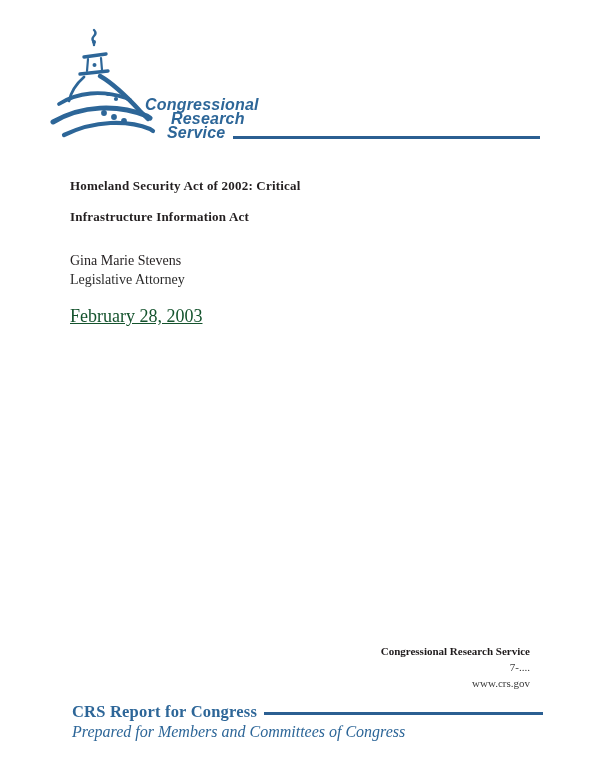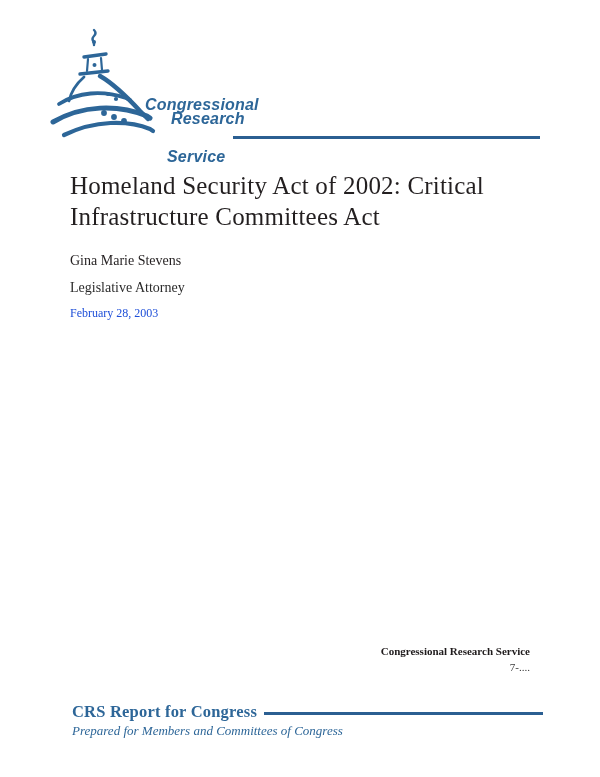--- a/index.html
+++ b/index.html
@@ -30,65 +30,66 @@
     color: #2d6698;
     font-family: "Liberation Sans", sans-serif;
     font-style: italic;
     font-weight: bold;
     font-size: 16px;
     line-height: 14px;
     letter-spacing: 0.2px;
     white-space: nowrap;
   }
   .wm2 { margin-left: 26px; }
-  .wm3 { margin-left: 22px; margin-top: 24px; }
+  .wm3 { margin-left: 22px; }
   .rule {
     position: absolute;
     height: 2.5px;
     background: #2b5f92;
   }
   .rule-header {
     left: 233px;
     top: 136px;
     width: 307px;
   }
   
   .title {
     position: absolute;
     left: 70px;
     top: 171px;
     width: 480px;
-    font-size: 25px;
-    font-weight: normal;
+    font-size: 13px;
+    font-weight: bold;
     color: #231f20;
     line-height: 30.5px;
     letter-spacing: 0.2px;
   }
   
   .author-name {
     position: absolute;
     left: 70px;
     top: 253px;
     font-size: 14px;
     font-weight: normal;
     color: #231f20;
   }
   .author-role {
     position: absolute;
     left: 70px;
-    top: 280px;
+    top: 272px;
     font-size: 14px;
     color: #2b2b2b;
   }
   .date {
     position: absolute;
     left: 70px;
     top: 306px;
-    font-size: 12px;
-    color: #1d4ed8;
+    font-size: 18px;
+    color: #14532d;
+    text-decoration: underline;
   }
   
   .info {
     position: absolute;
     right: 70px;
     top: 643px;
     text-align: right;
     color: #3a3a3a;
     font-size: 11px;
     line-height: 16px;
@@ -119,21 +120,21 @@
     height: 2.5px;
     background: #2b5f92;
     margin-left: 7px;
     margin-top: 3px;
   }
   .footer-tagline {
     position: absolute;
     left: 72px;
     top: 723px;
     color: #2d6698;
-    font-size: 13px;
+    font-size: 16px;
     font-style: italic;
   }
 </style>
 </head>
 <body>
 
 <div class="page">
 
   <svg class="logo-svg" viewBox="0 0 220 122" aria-hidden="true">
     <g fill="none" stroke="#2d6698" stroke-linecap="round" stroke-linejoin="round">
@@ -167,30 +168,31 @@
   <div class="wordmark">
     <div>Congressional</div>
     <div class="wm2">Research</div>
     <div class="wm3">Service</div>
   </div>
 
   <div class="rule rule-header"></div>
 
   <div class="title">
     <div>Homeland Security Act of 2002: Critical</div>
-    <div>Infrastructure Committees Act</div>
+    <div>Infrastructure Information Act</div>
   </div>
 
   <div class="author-name">Gina Marie Stevens</div>
   <div class="author-role">Legislative Attorney</div>
   <div class="date">February 28, 2003</div>
 
   <div class="info">
     <div class="org">Congressional Research Service</div>
     <div>7-....</div>
+    <div>www.crs.gov</div>
   </div>
 
   <div class="footer-left">
     <span class="footer-banner">CRS Report for Congress</span>
     <span class="footer-rule"></span>
   </div>
   <div class="footer-tagline">Prepared for Members and Committees of Congress</div>
 
 </div>
 

